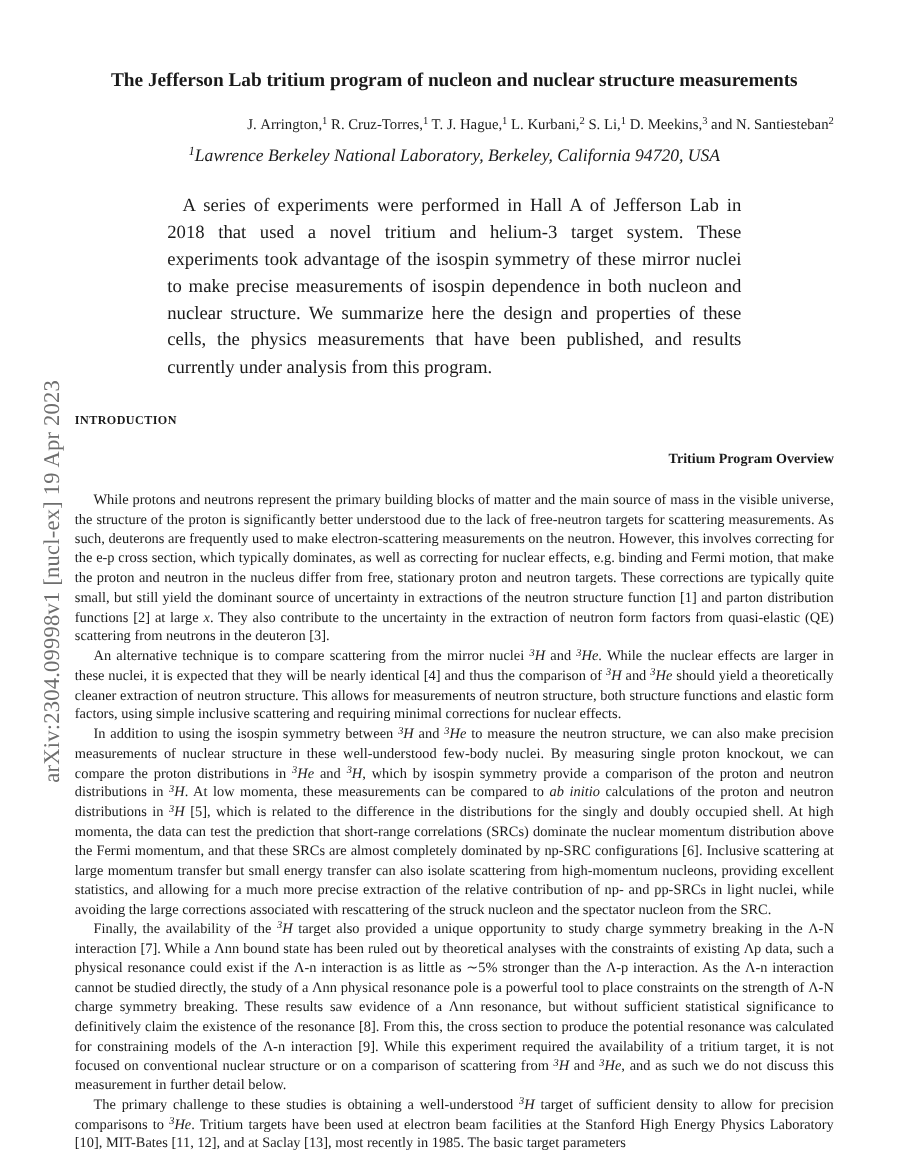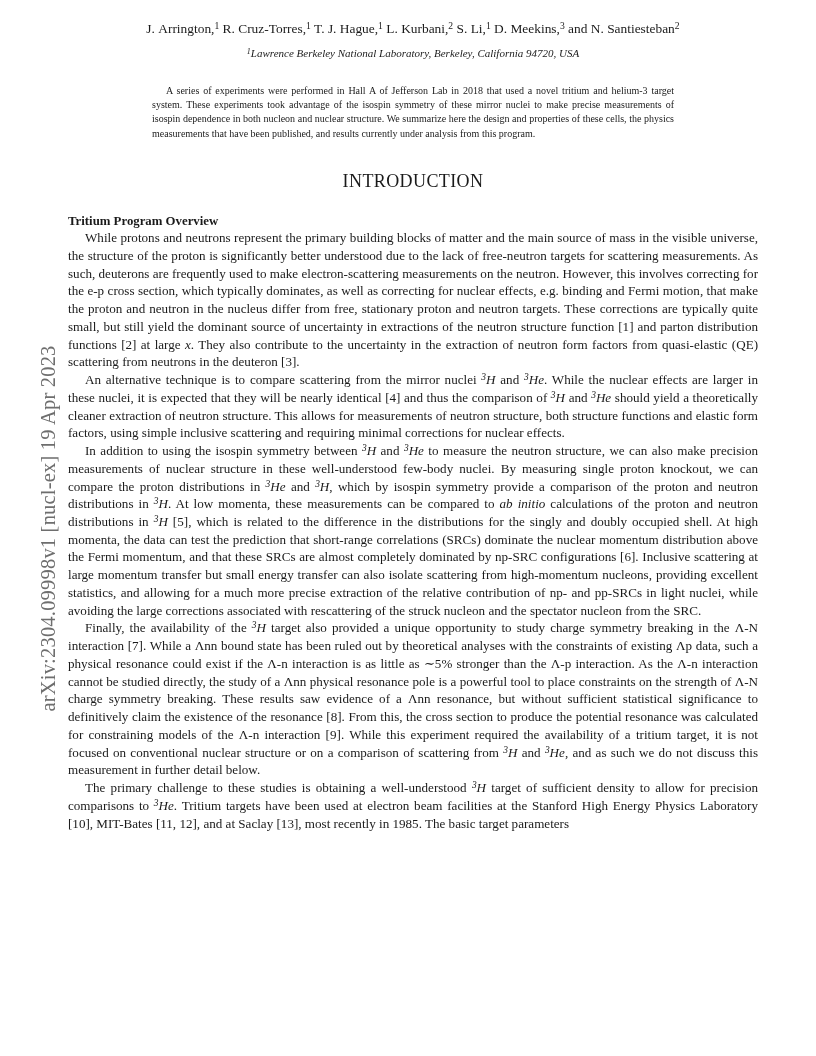--- a/index.html
+++ b/index.html
@@ -52,59 +52,58 @@
     margin: 62px 0 0 0;
     text-align: center;
     font-size: 17.6px;
     font-weight: bold;
     letter-spacing: -0.05px;
     line-height: 1.25;
   }
 
   .authors {
     margin: 20px 0 0 0;
-    text-align: center;
+    text-align: right;
     font-size: 13.4px;
     line-height: 1.4;
   }
 
   .affiliations {
     margin: 7px 0 0 0;
     text-align: center;
     font-style: italic;
-    font-size: 11px;
+    font-size: 16px;
     line-height: 1.45;
   }
   .affiliations div { white-space: nowrap; }
 
   .abstract {
     margin: 22px auto 0 auto;
     width: 522px;
-    font-size: 10px;
+    font-size: 17px;
     line-height: 1.44;
     text-align: justify;
     text-justify: inter-word;
     text-indent: 14px;
   }
 
   .section-head {
     margin: 30px 0 0 0;
-    text-align: center;
-    font-size: 18px;
-    font-weight: normal;
+    font-size: 11px;
+    font-weight: bold;
     letter-spacing: 0.4px;
   }
   .subsection-head {
     margin: 22px 0 0 0;
-    text-align: left;
+    text-align: right;
     font-size: 12.8px;
     font-weight: bold;
   }
 
-  .body-block { }
+  .body-block { margin-top: 20px; }
 
   p.para {
     margin: 0;
     font-size: 13.1px;
     line-height: 1.355;
     text-align: justify;
     text-justify: inter-word;
     text-indent: 17px;
     -webkit-hyphens: none;
     hyphens: none;
@@ -123,20 +122,21 @@
 <body>
 
 <div id="page">
 
   <div id="arxiv-stamp">
     <span class="vtext">arXiv:2304.09998v1  [nucl-ex]  19 Apr 2023</span>
   </div>
 
   <div id="content">
 
+    <h1 class="title">The Jefferson Lab tritium program of nucleon and nuclear structure measurements</h1>
 
     <div class="authors">J.&nbsp;Arrington,<sup>1</sup> R.&nbsp;Cruz-Torres,<sup>1</sup> T.&nbsp;J.&nbsp;Hague,<sup>1</sup> L.&nbsp;Kurbani,<sup>2</sup> S.&nbsp;Li,<sup>1</sup> D.&nbsp;Meekins,<sup>3</sup> and N.&nbsp;Santiesteban<sup>2</sup></div>
 
     <div class="affiliations">
       <div><sup>1</sup>Lawrence Berkeley National Laboratory, Berkeley, California 94720, USA</div>
     </div>
 
     <div class="abstract">A series of experiments were performed in Hall A of Jefferson Lab in 2018 that used a novel tritium and helium-3 target system. These experiments took advantage of the isospin symmetry of these mirror nuclei to make precise measurements of isospin dependence in both nucleon and nuclear structure. We summarize here the design and properties of these cells, the physics measurements that have been published, and results currently under analysis from this program.</div>
 
     <h2 class="section-head">INTRODUCTION</h2>

